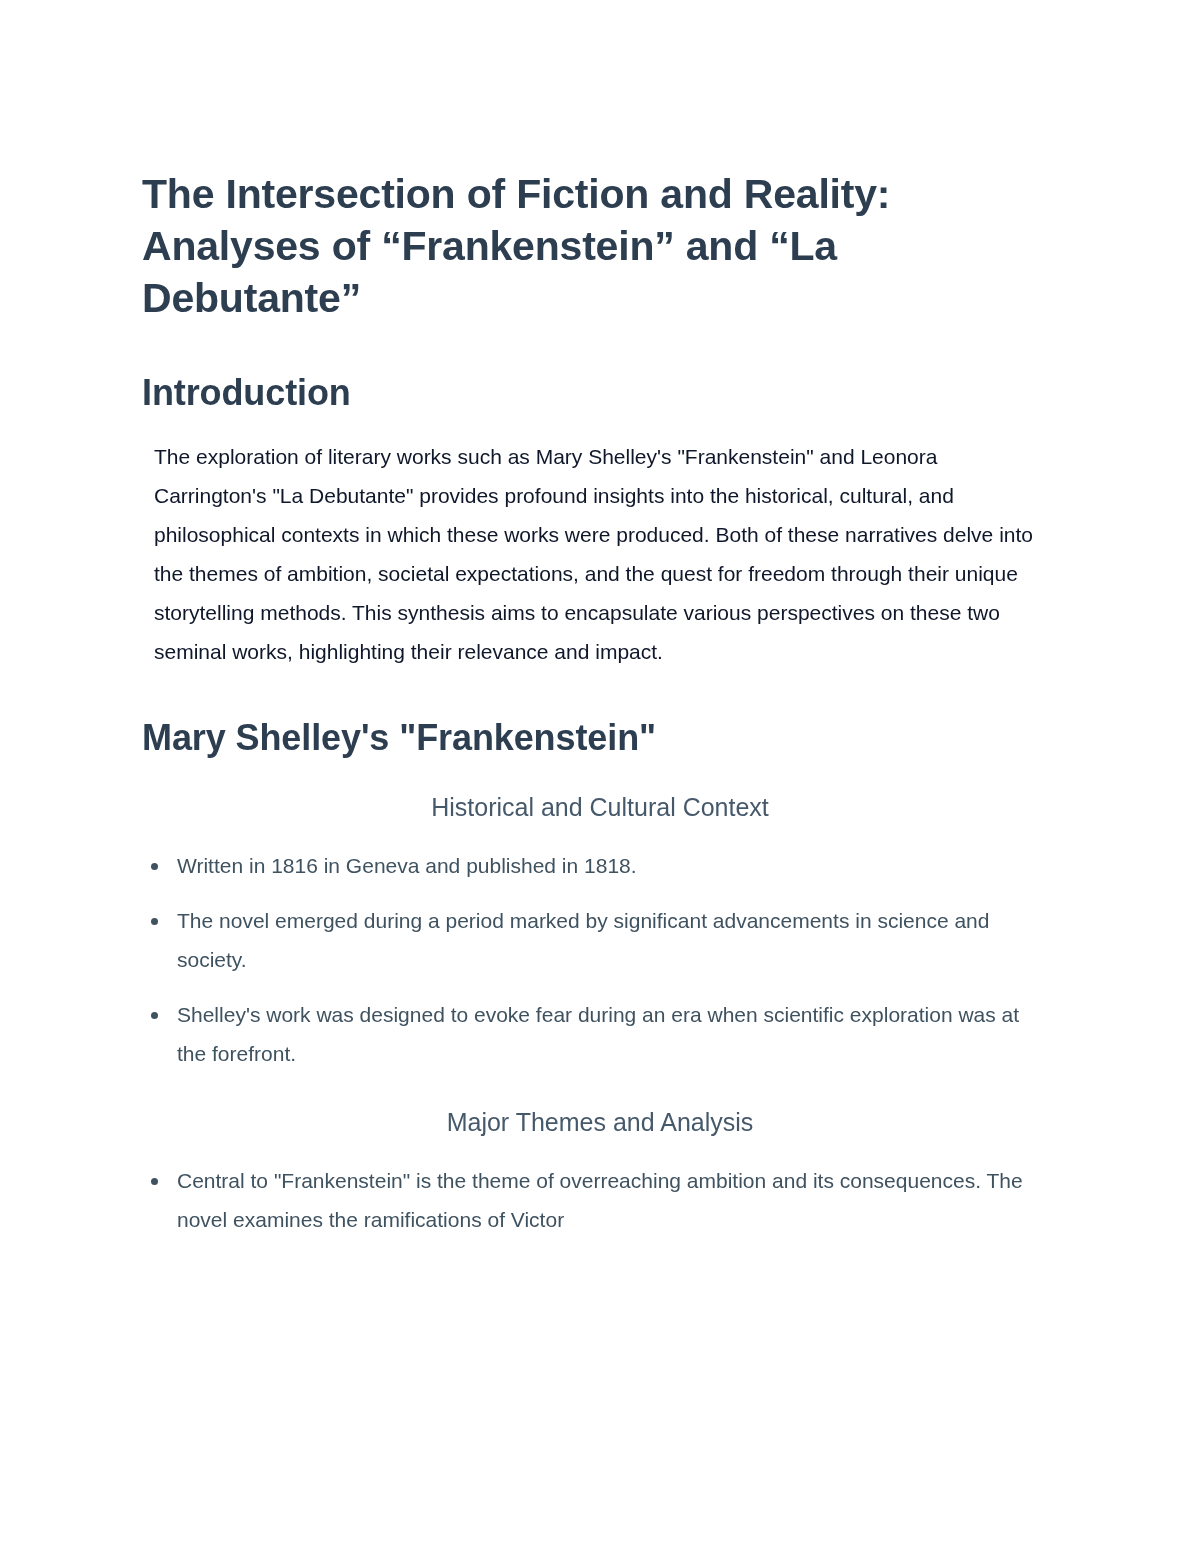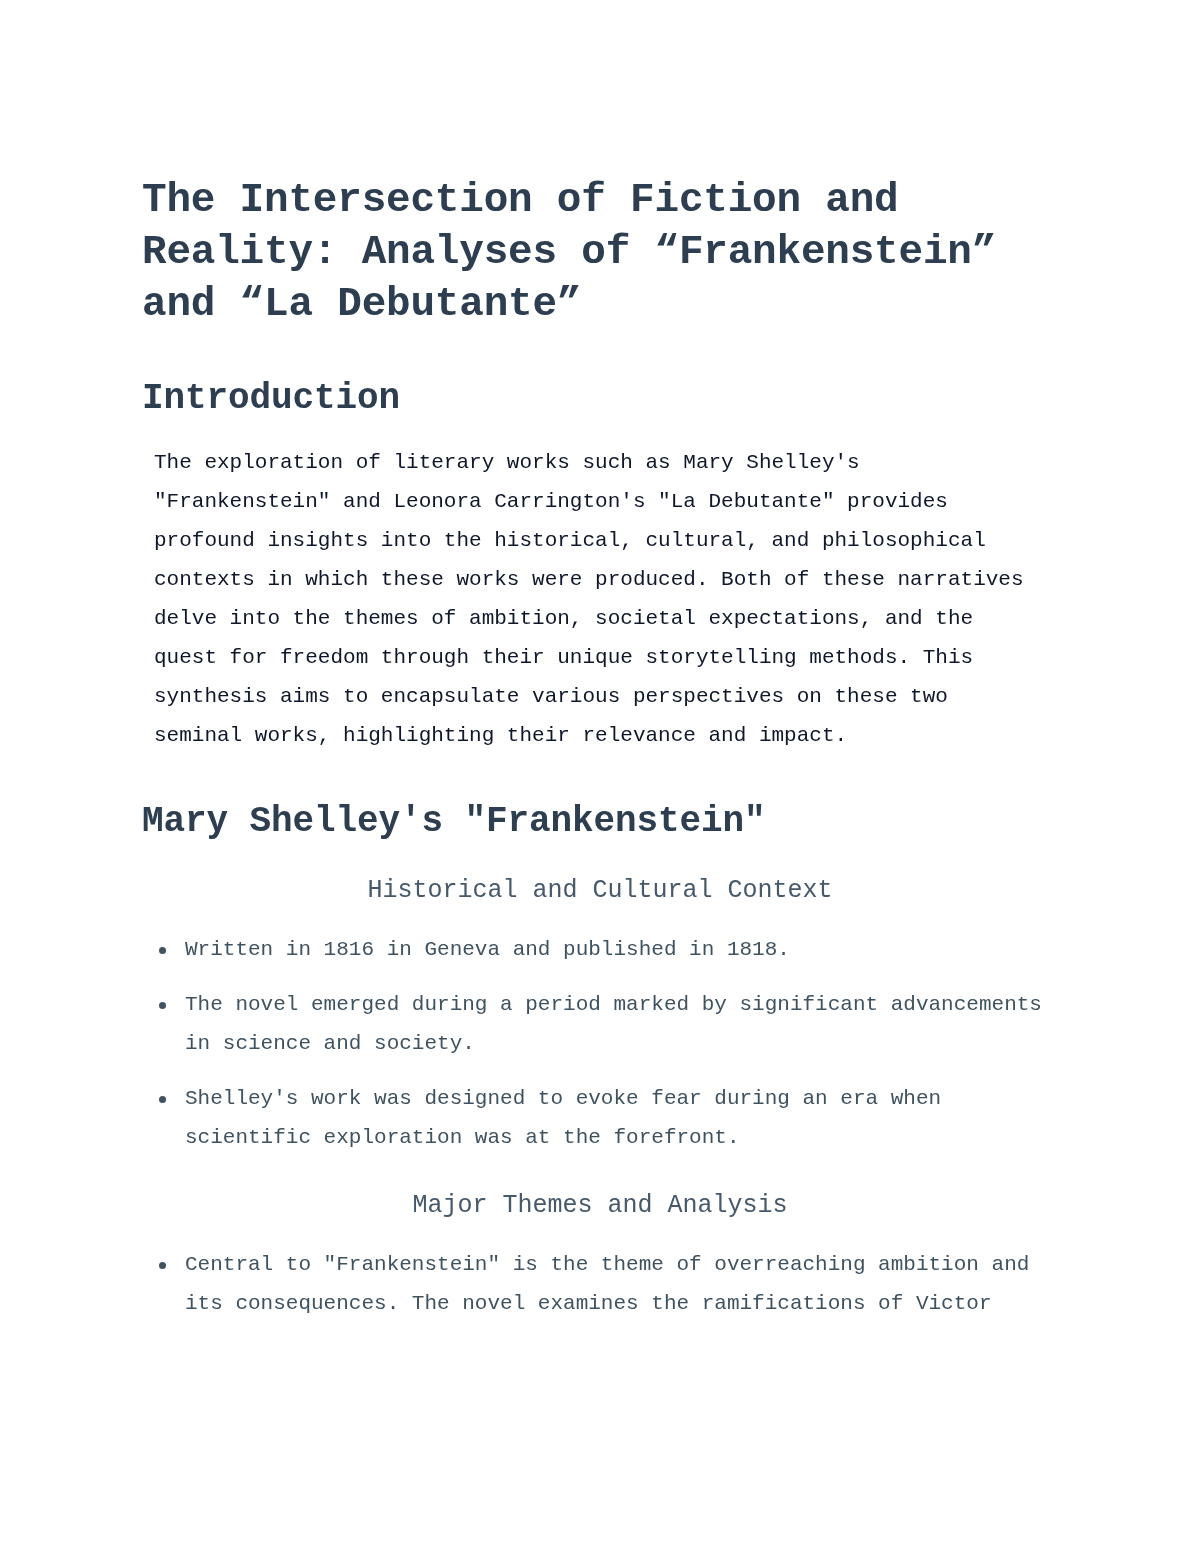--- a/index.html
+++ b/index.html
@@ -15,23 +15,22 @@
     position: relative;
     width: 1200px;
     height: 1553px;
     background: #ffffff;
     box-sizing: border-box;
     overflow: hidden;
   }
   .doc-body {
     position: absolute;
     left: 142px;
-    top: 174px;
+    top: 168px;
     width: 916px;
-    font-family: Liberation Mono, monospace;
   }
 
   
   .doc-title {
     font-size: 41px;
     line-height: 52px;
     font-weight: 700;
     color: #2d3e50;
     letter-spacing: -0.2px;
     margin: 0;
@@ -87,21 +86,21 @@
     color: #0f172a;
     margin: 12px;
     padding: 0;
     margin-top: 24px;
     max-width: 916px;
   }
 
   
   .bullets {
     list-style: none;
-    margin: 12px;
+    margin: 4px;
     padding: 0;
     margin-top: 22px;
   }
   .bullets li {
     position: relative;
     padding-left: 31px;
     font-size: 21px;
     line-height: 39px;
     font-weight: 400;
     color: #3f5260;

